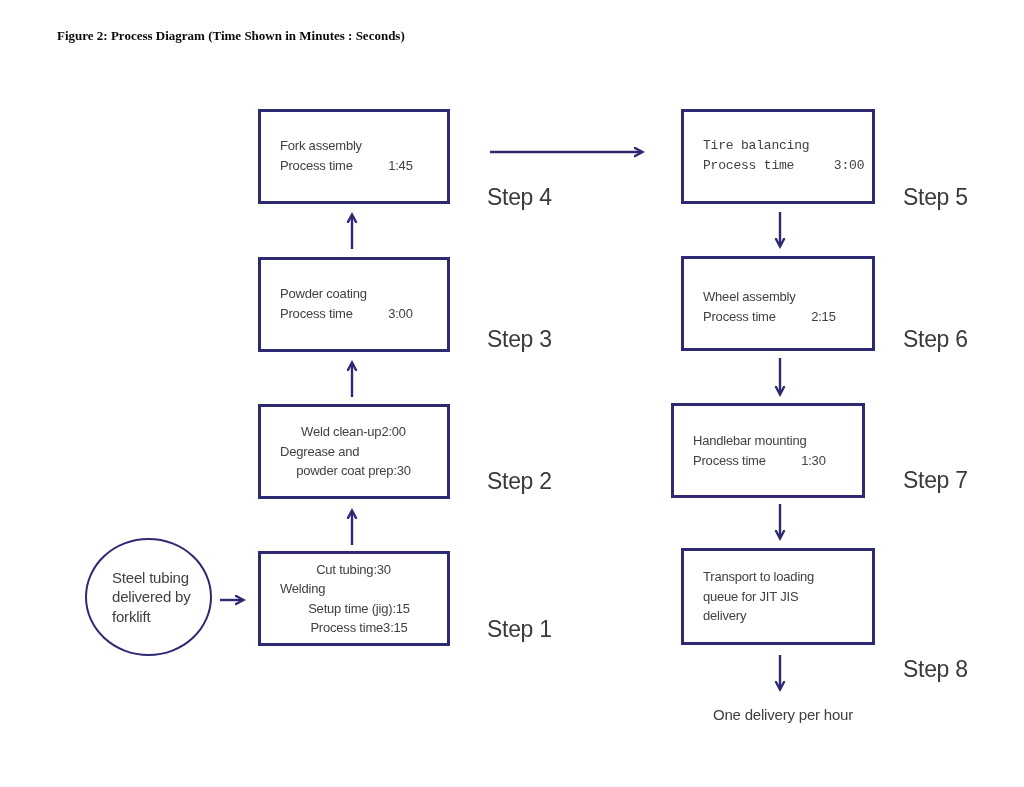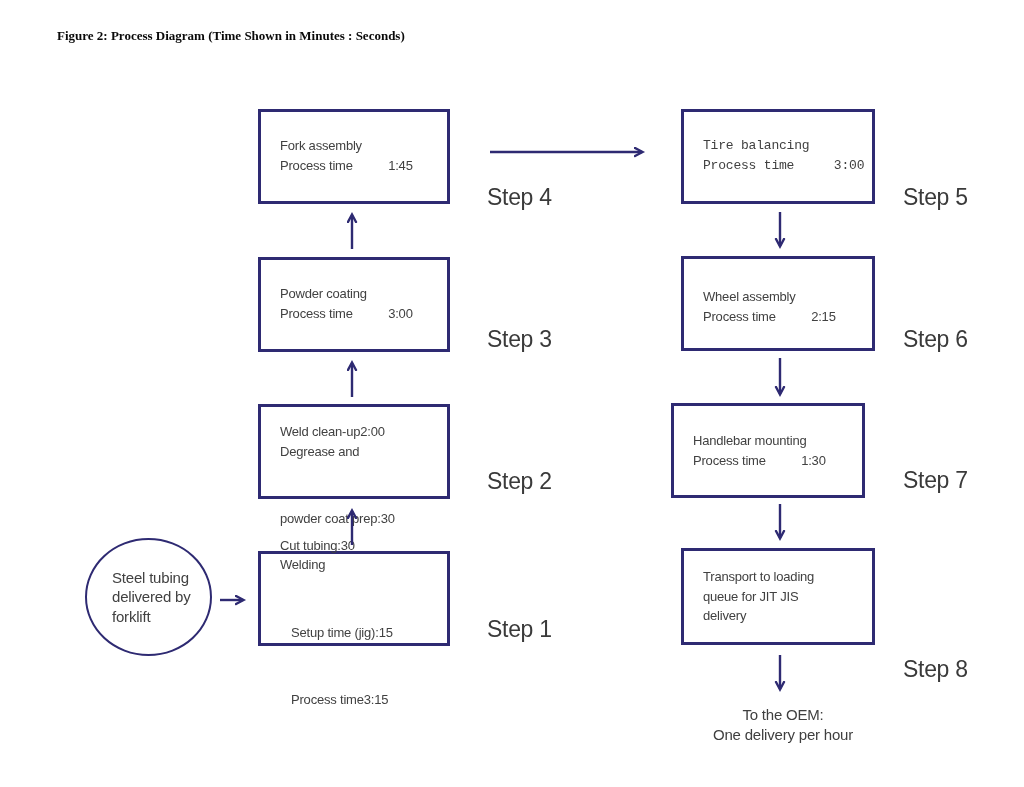--- a/index.html
+++ b/index.html
@@ -24,21 +24,21 @@
   }
   .pbox-inner{
     display:flex;flex-direction:column;justify-content:center;
     height:100%;
     padding:0 20px 0 19px;
     font-size:13px;line-height:19.5px;
     color:#414141;letter-spacing:-0.2px;
     white-space:nowrap;
   }
   .line{display:block;}
-  .line-sb{display:flex;justify-content:flex-start;margin-top:48px;}
+  .line-sb{display:flex;justify-content:center;}
   .line-inline .val{margin-left:32px;}
   .indent{padding-left:11px;}
   .step-label{
     position:absolute;
     font-size:23px;color:#3a3a3a;letter-spacing:-0.3px;
     white-space:nowrap;
   }
   .source-circle{
     position:absolute;left:85px;top:538px;
     width:127px;height:118px;
@@ -167,21 +167,20 @@
   <div class="pbox" style="left:681px;top:548px;width:194px;height:97px;">
     <div class="pbox-inner">
       <span class="line">Transport to loading</span>
       <span class="line">queue for JIT JIS</span>
       <span class="line">delivery</span>
     </div>
   </div>
   <div class="step-label" style="left:903px;top:612px;margin-top:44px;">Step 8</div>
 
   <div class="terminal-text">
-    <span class="line">To the OEM:</span>
     <span class="line">One delivery per hour</span>
   </div>
 
   <svg class="arrows" width="1024" height="787" viewBox="0 0 1024 787">
     <defs>
       <marker id="ah" markerWidth="12" markerHeight="12" refX="8" refY="5.5" orient="auto" markerUnits="userSpaceOnUse">
         <path d="M1,1.5 L8.5,5.5 L1,9.5" fill="none" stroke="#2e2a72" stroke-width="2.4" stroke-linecap="round" stroke-linejoin="miter"></path>
       </marker>
     </defs>
     <g stroke="#2e2a72" stroke-width="2.4" fill="none">

